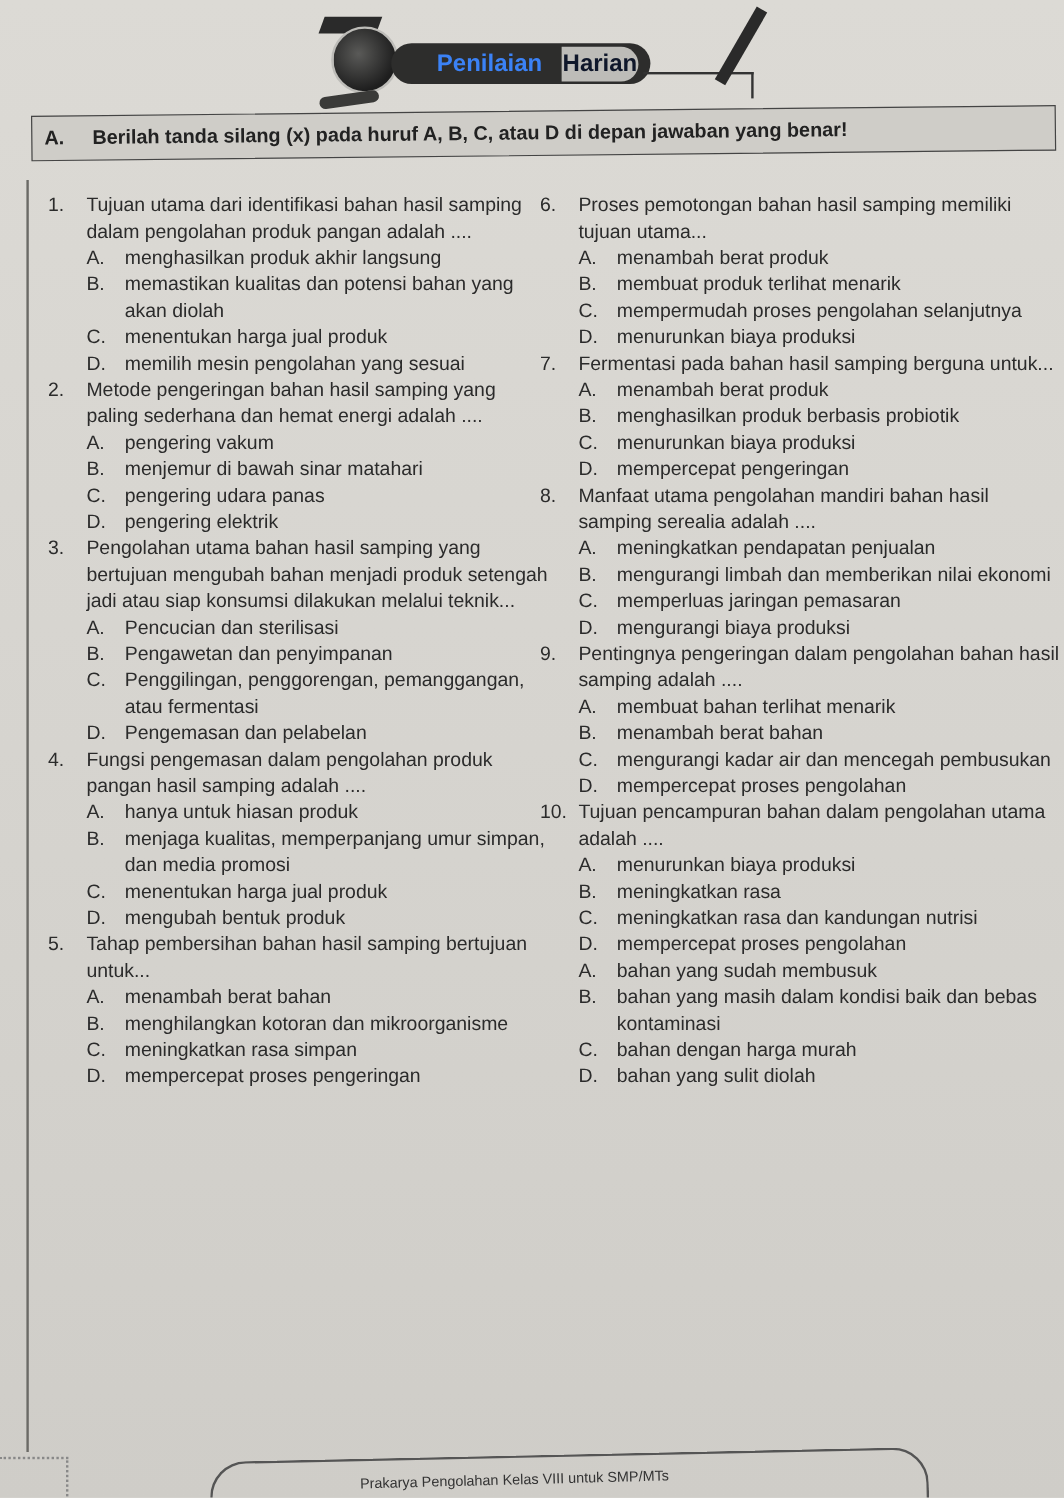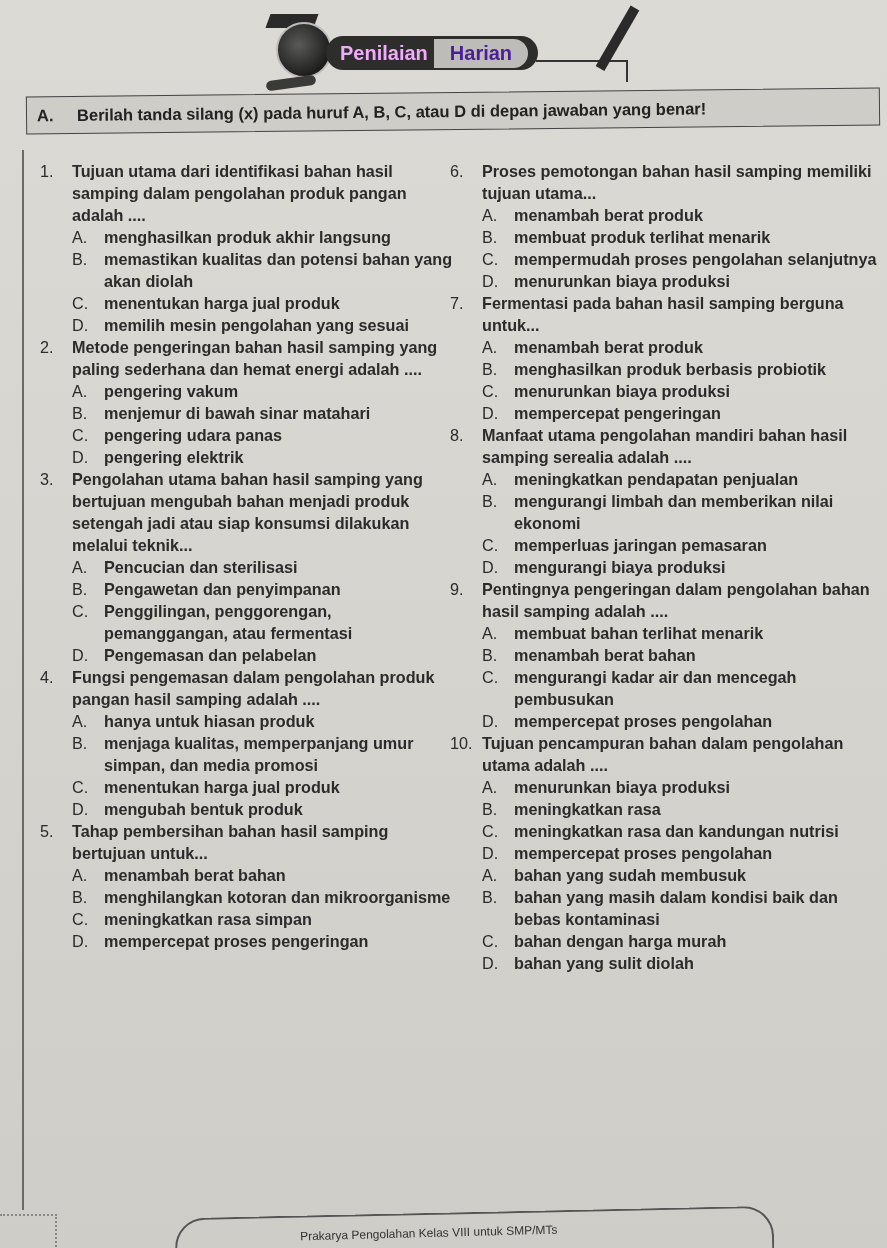--- a/index.html
+++ b/index.html
@@ -30,24 +30,24 @@
   .logo-scroll {
     position: absolute; left: 6px; top: 70px; width: 50px; height: 10px;
     background: #3a3a38; border-radius: 5px; transform: rotate(-8deg);
   }
   .title-pill {
     position: absolute; left: 66px; top: 28px; height: 34px;
     background: #2d2d2c; color: #f2f2f0; border-radius: 17px;
     padding: 0 10px 0 14px; display: flex; align-items: center;
     font-size: 20px; font-weight: bold;
   }
-  .title-pill .word1 { color: #f0abfc; }
+  .title-pill .word1 { color: #3b82f6; margin-left: 24px; }
   .title-pill .word2 {
-    color: #4c1d95; background: #bdbcb8; margin-left: 6px;
-    padding: 3px 16px; border-radius: 0 17px 17px 0;
+    color: #0f172a; background: #bdbcb8; margin-left: 16px;
+    padding: 3px 1px; border-radius: 0 17px 17px 0;
   }
   .pen-line {
     position: absolute; left: 276px; top: 52px; width: 90px; height: 20px;
     border-top: 2px solid #333; border-right: 2px solid #333;
   }
   .pen {
     position: absolute; left: 370px; top: 0px; width: 10px; height: 70px;
     background: #2a2a2a; transform: rotate(30deg); transform-origin: top;
   }
   .instruction {
@@ -57,25 +57,25 @@
     font-size: 16.5px; font-weight: bold; color: #222;
     transform: rotate(-0.6deg);
   }
   .instruction .letter { margin-left: 10px; width: 40px; }
   .col { position: absolute; top: 160px; }
   .col-left { left: 40px; width: 420px; }
   .col-right { left: 450px; width: 437px; }
   .q { margin-bottom: 0; }
   .q-line { display: flex; font-size: 16.2px; line-height: 22px; }
   .q-num { width: 32px; flex-shrink: 0; }
-  .q-text { flex: 1; font-weight: bold; }
+  .q-text { flex: 1; }
   .opts { margin-left: 32px; }
   .opt { display: flex; font-size: 16.2px; line-height: 22px; }
   .opt-letter { width: 32px; flex-shrink: 0; }
-  .opt-text { flex: 1; font-weight: bold; }
+  .opt-text { flex: 1; }
   .footer-box {
     position: absolute; left: 175px; top: 1212px; width: 595px; height: 50px;
     border: 2px solid #555; border-bottom: none; border-radius: 30px 30px 0 0;
     transform: rotate(-1.2deg);
   }
   .footer-text {
     position: absolute; left: 300px; top: 1226px; font-size: 12px; color: #333;
     transform: rotate(-1.5deg);
   }
   .footer-thumb {

